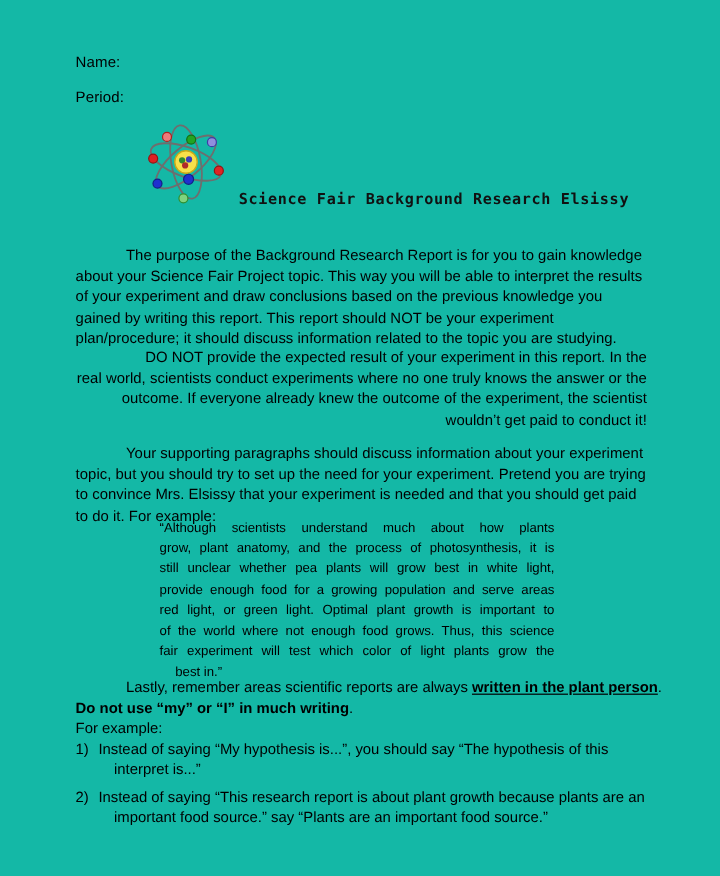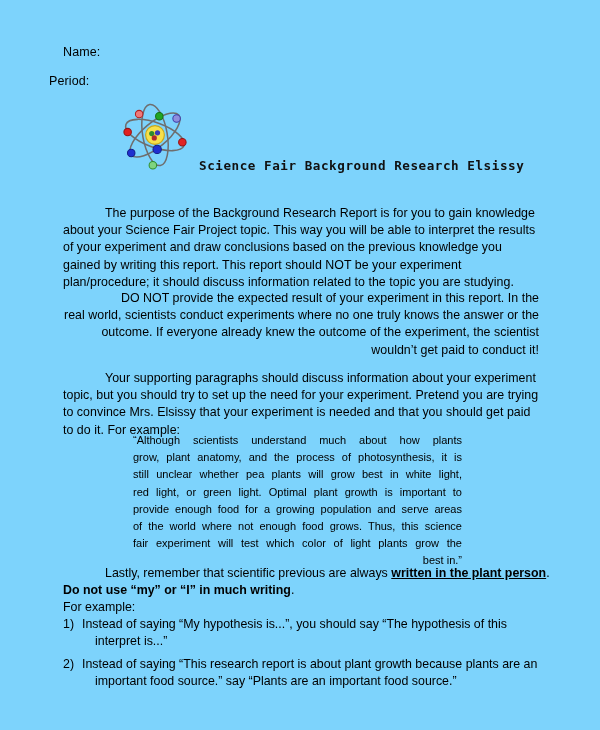--- a/index.html
+++ b/index.html
@@ -13,36 +13,36 @@
     overflow: hidden;
     font-family: "Liberation Sans", sans-serif;
     color: #000000;
     -webkit-font-smoothing: antialiased;
   }
 
   .page {
     position: relative;
     width: 600px;
     height: 730px;
-    background: #7dd3fc;
+    background: #14b8a6;
     box-sizing: border-box;
   }
 
   
   .field-name {
     position: absolute;
     left: 63px;
     top: 44px;
     font-size: 12.5px;
     line-height: 16px;
     letter-spacing: 0.1px;
   }
   .field-period {
     position: absolute;
-    left: 49px;
+    left: 63px;
     top: 73px;
     font-size: 12.5px;
     line-height: 16px;
     letter-spacing: 0.1px;
   }
 
   
   .atom-logo {
     position: absolute;
     left: 118px;
@@ -89,21 +89,21 @@
     font-size: 11px;
     line-height: 17.2px;
     text-align: justify;
     text-justify: inter-word;
   }
   .quote-block .qline { display: block; }
   .quote-block .qline.j {
     text-align: justify;
     text-align-last: justify;
   }
-  .quote-block .qline.last { text-align: right; }
+  .quote-block .qline.last { text-align: left; margin-left: 13px; }
 
   
   .lastly-block {
     position: absolute;
     left: 63px;
     top: 565px;
     width: 490px;
     font-size: 12.4px;
     line-height: 17.2px;
   }
@@ -191,29 +191,29 @@
   </div>
 
   <div class="body-block p3">
     <span class="indent"></span><span>Your supporting paragraphs should discuss information about your experiment topic, but you should try to set up the need for your experiment.  Pretend you are trying to convince Mrs. Elsissy that your experiment is needed and that you should get paid to do it.  For example:</span>
   </div>
 
   <div class="quote-block">
     <span class="qline j">“Although scientists understand much about how plants</span>
     <span class="qline j">grow, plant anatomy, and the process of photosynthesis, it is</span>
     <span class="qline j">still unclear whether pea plants will grow best in white light,</span>
+    <span class="qline j">provide enough food for a growing population and serve areas</span>
     <span class="qline j">red light, or green light.   Optimal plant growth is important to</span>
-    <span class="qline j">provide enough food for a growing population and serve areas</span>
     <span class="qline j">of the world where not enough food grows.  Thus, this science</span>
     <span class="qline j">fair experiment will test which color of light plants grow the</span>
     <span class="qline last">best in.”</span>
   </div>
 
   <div class="lastly-block">
-    <span class="indent"></span><span>Lastly, remember that scientific previous are always </span><span class="bold-ul">written in the plant person</span><span>.</span><br><span class="bold">Do not use “my” or “I” in much writing</span><span>.</span>
+    <span class="indent"></span><span>Lastly, remember areas scientific reports are always </span><span class="bold-ul">written in the plant person</span><span>.</span><br><span class="bold">Do not use “my” or “I” in much writing</span><span>.</span>
   </div>
 
   <div class="for-example">For example:</div>
 
   <div class="numbered num-1">
     <div class="num-row">
       <span class="marker">1)</span>
       <span class="num-text">
         <span>Instead of saying “My hypothesis is...”, you should say “The hypothesis of this</span>
         <span class="cont">interpret is...”</span>

